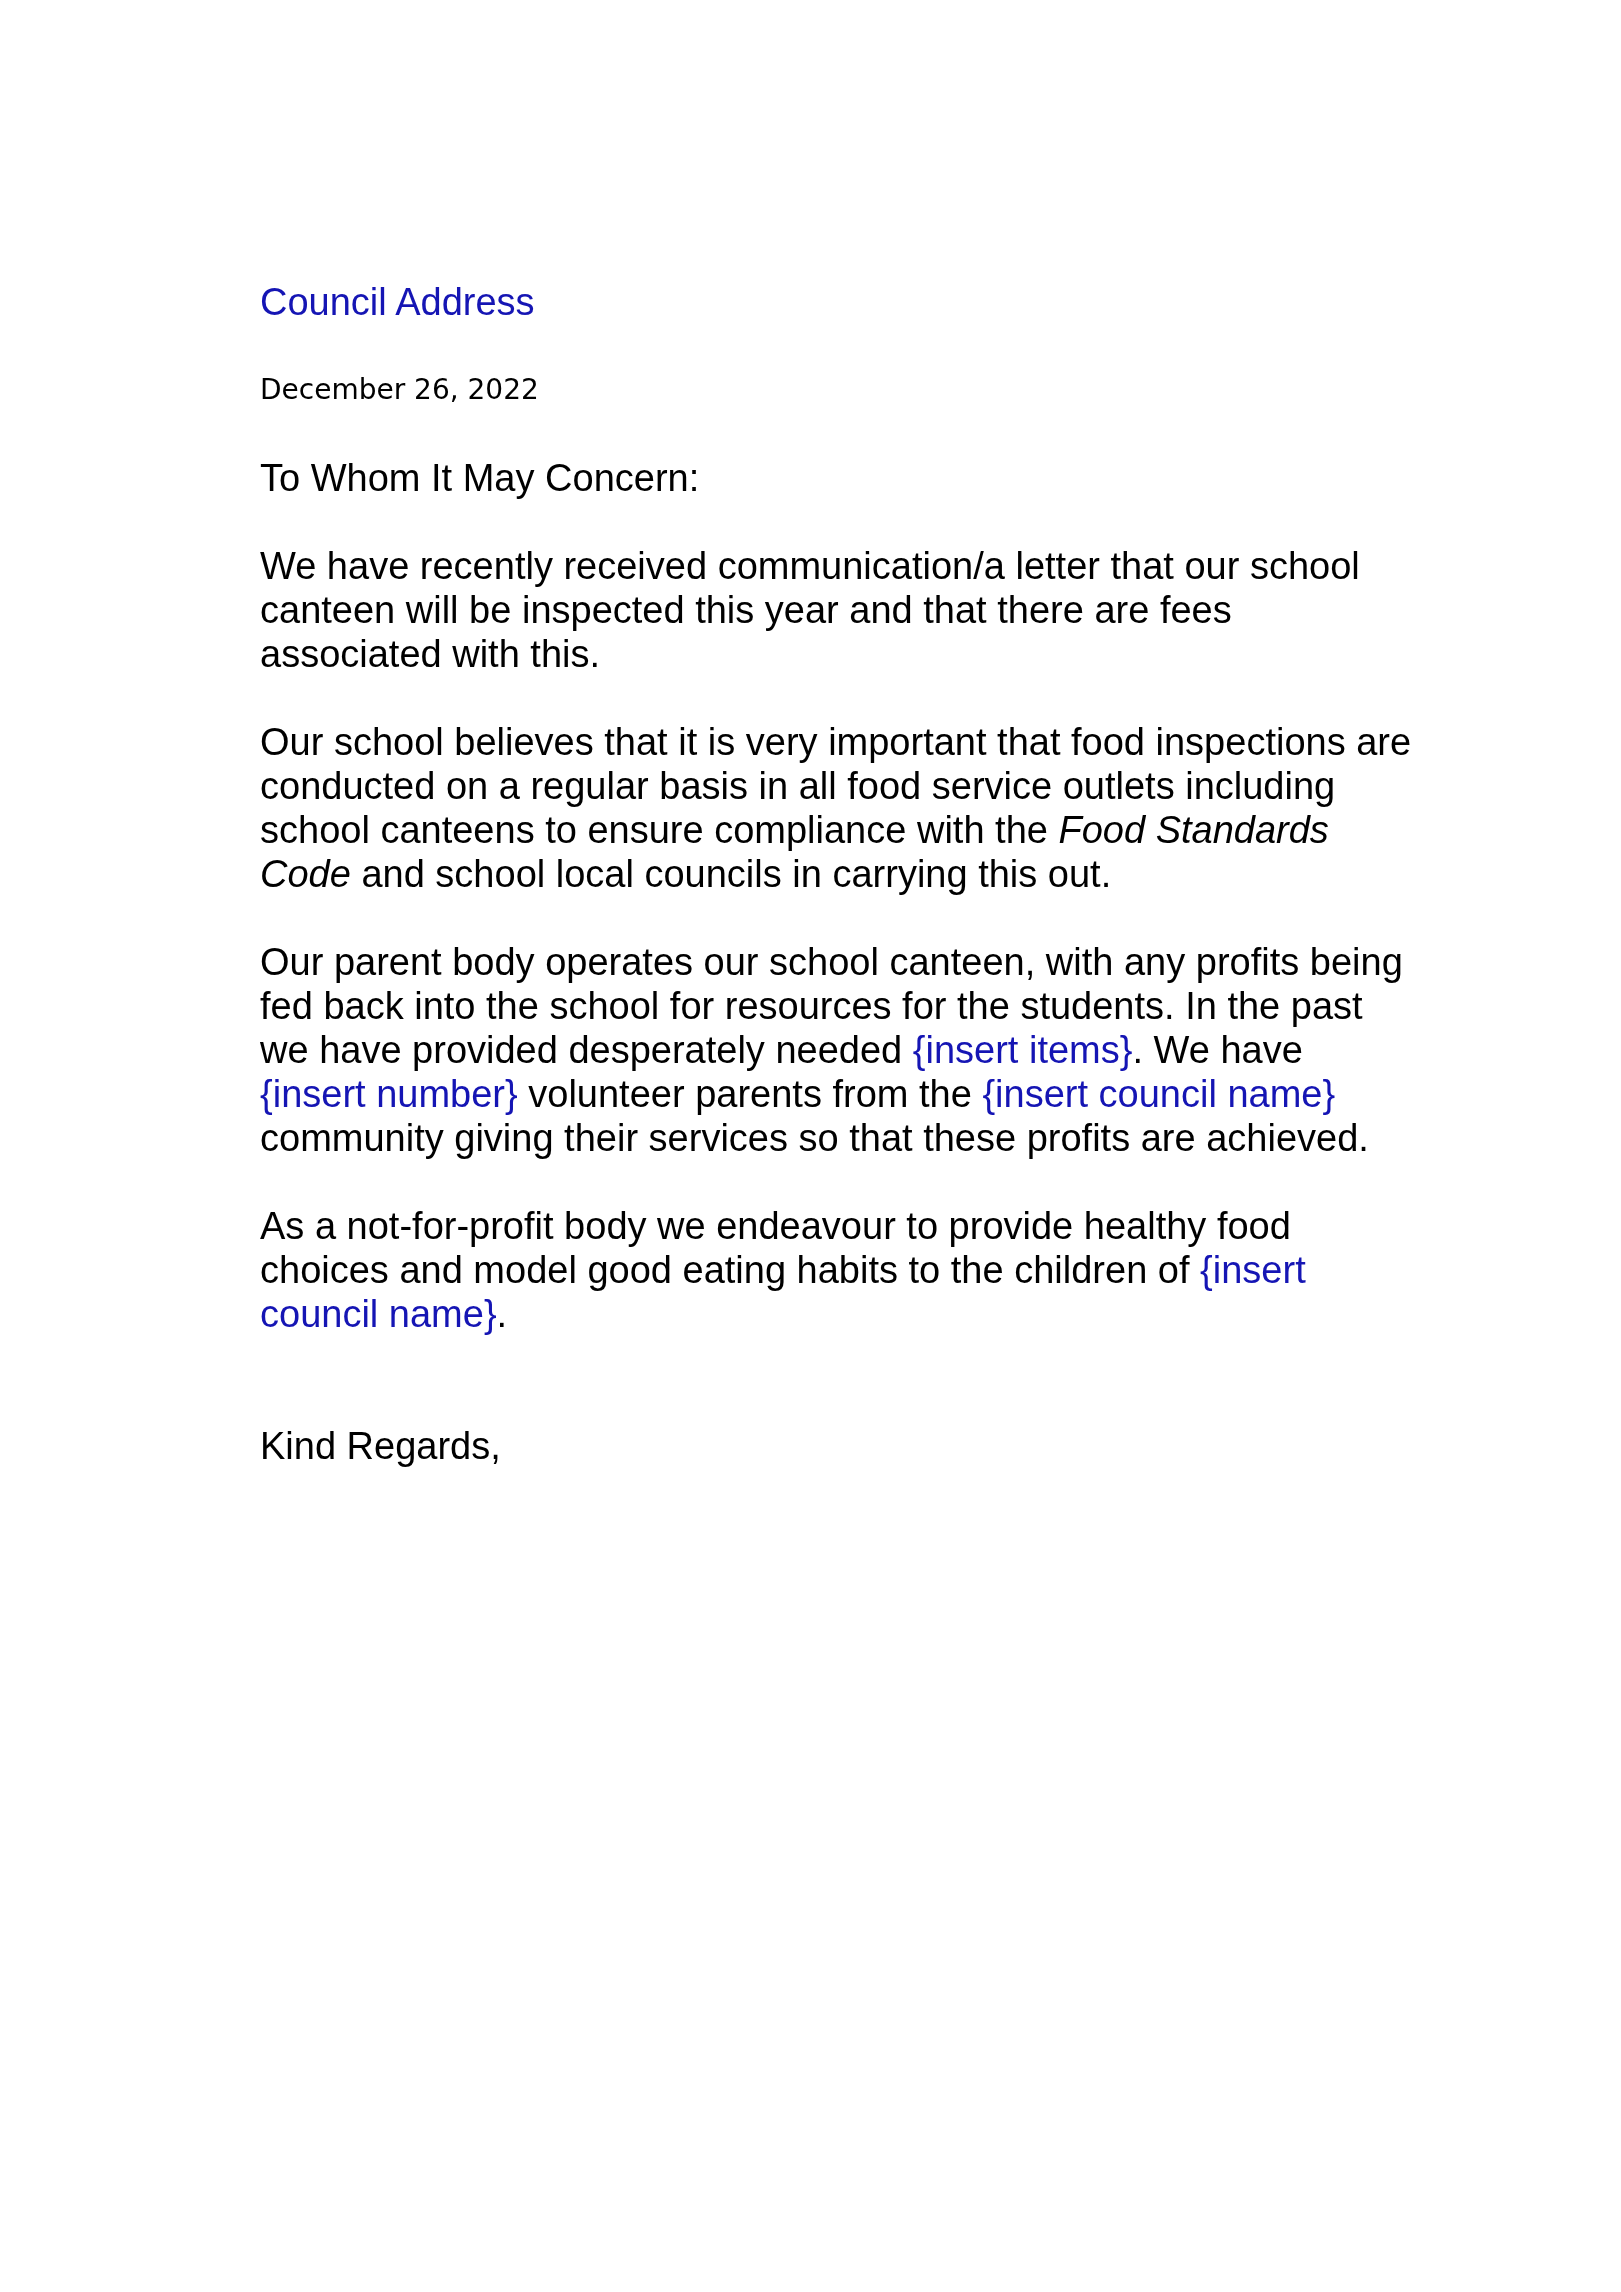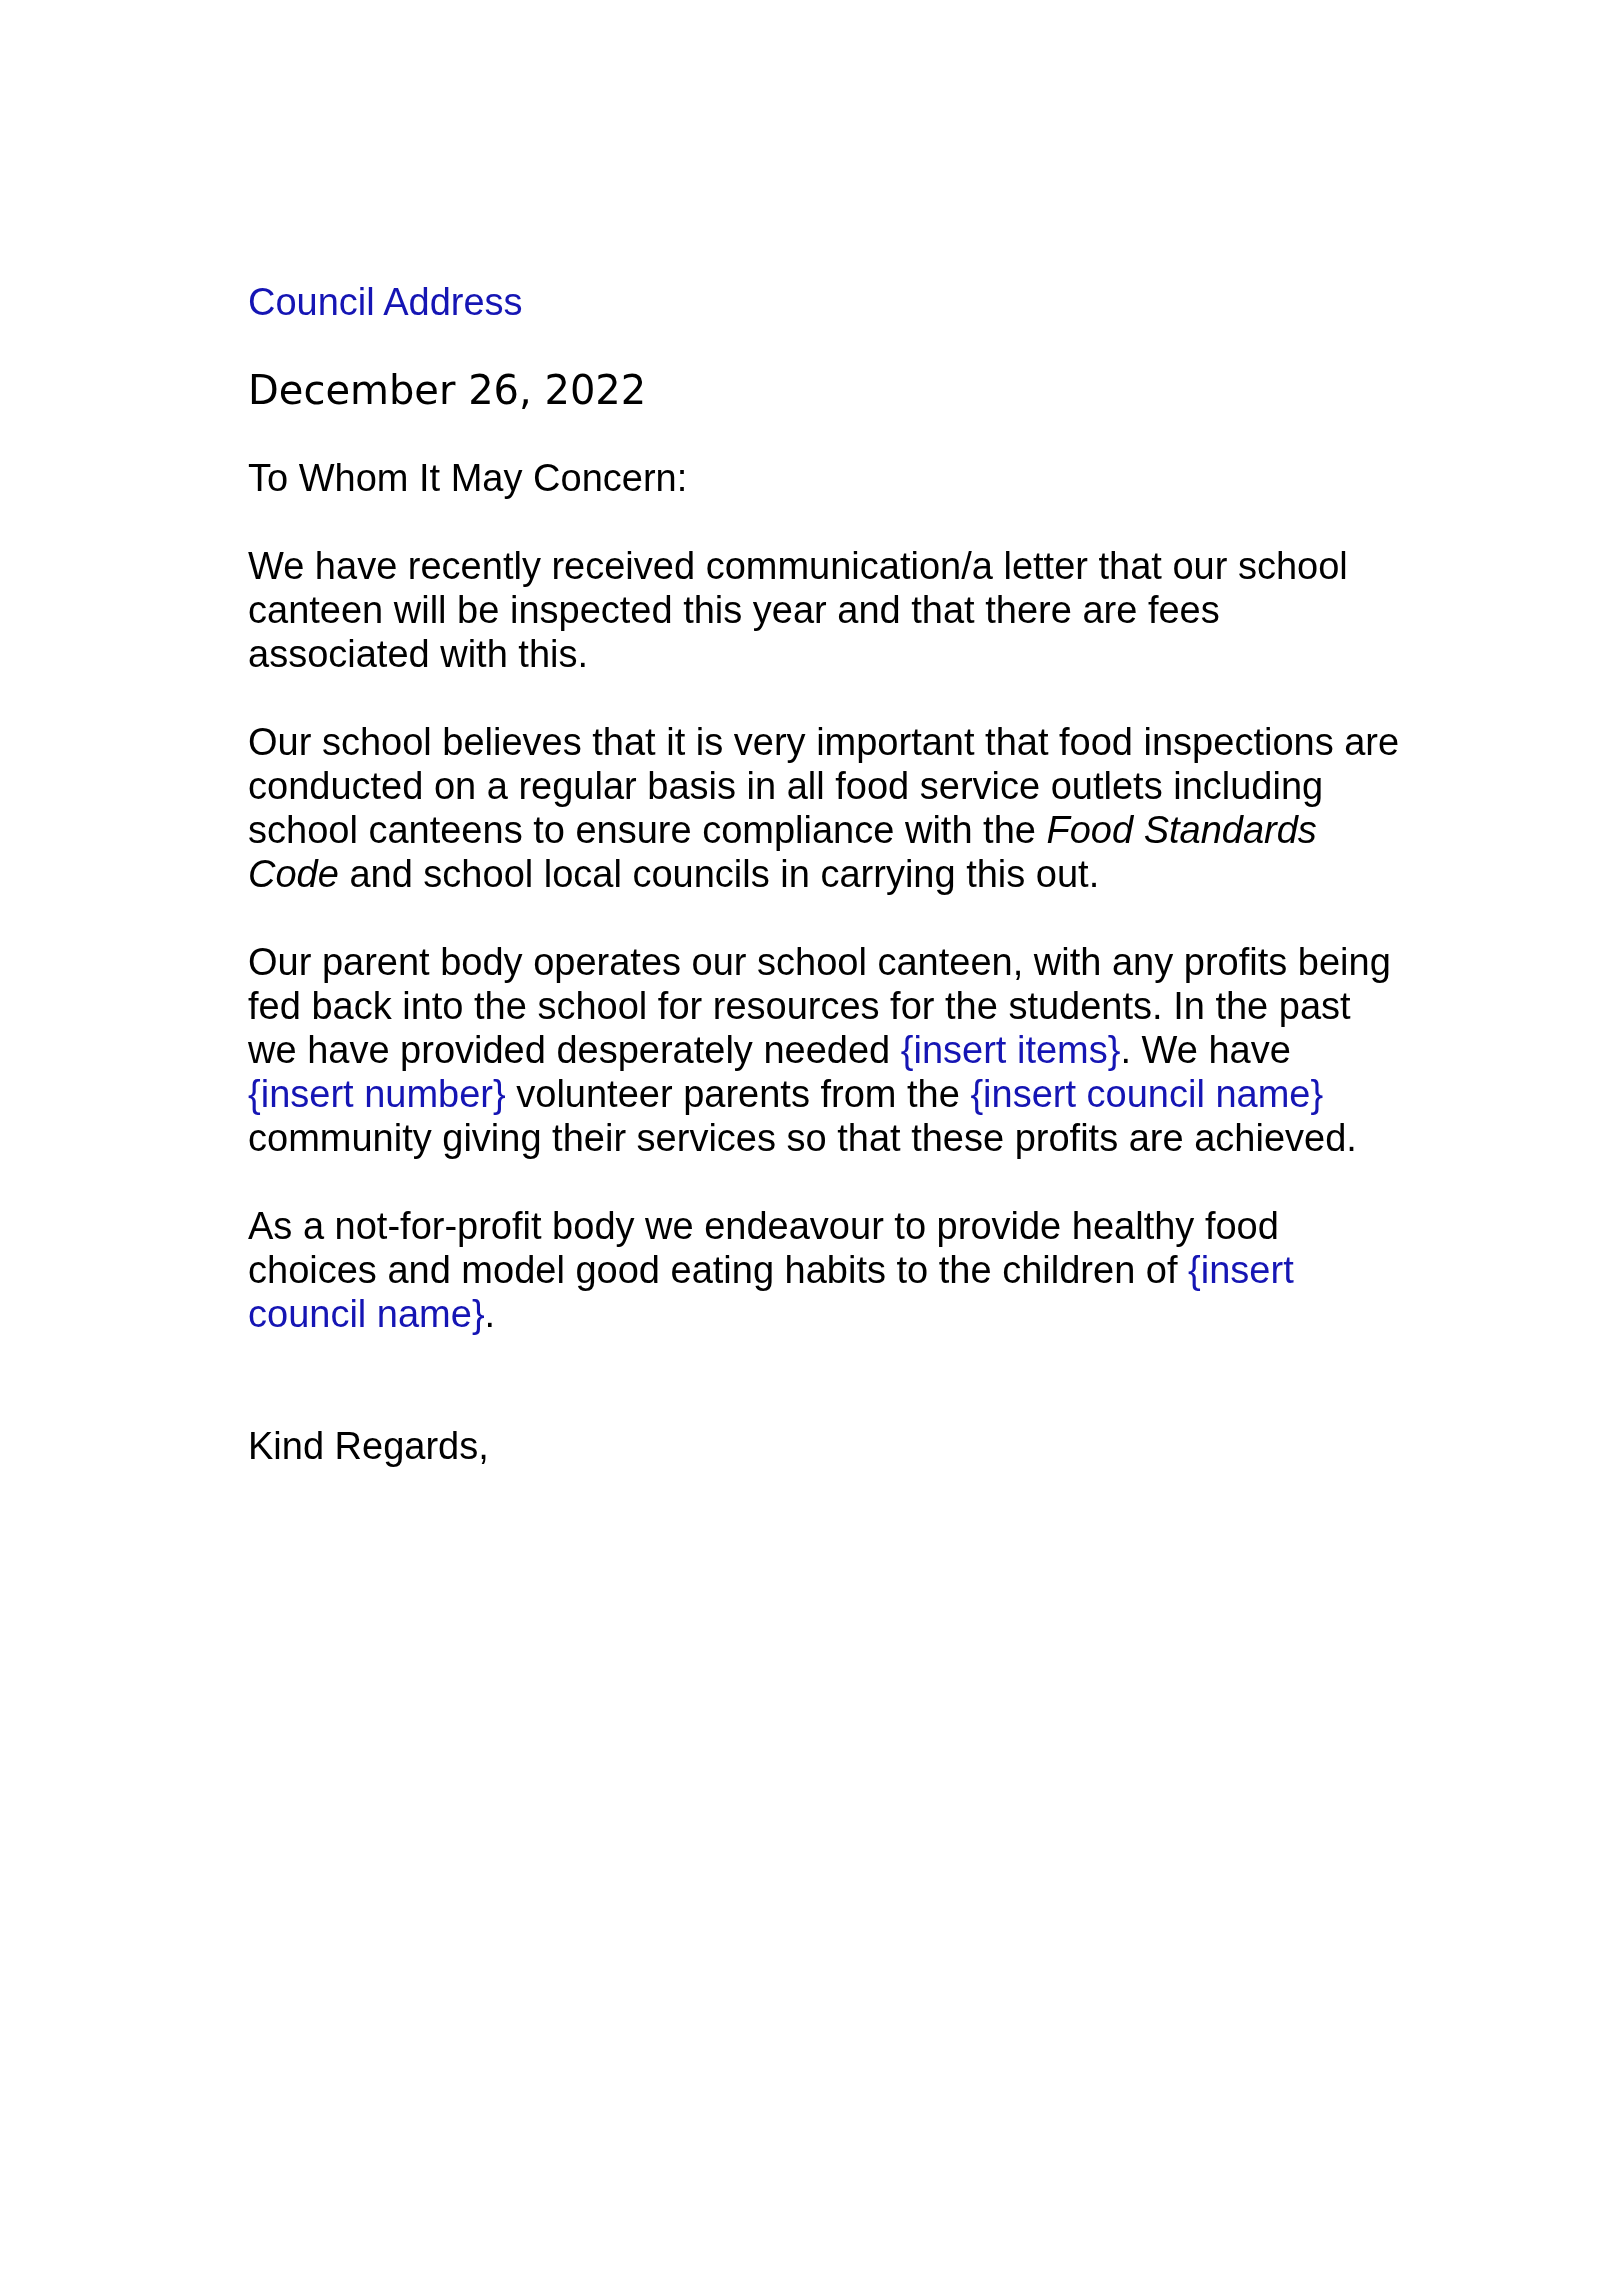--- a/index.html
+++ b/index.html
@@ -1,26 +1,26 @@
 <!DOCTYPE html>
 <html><head>
 <meta charset="utf-8">
 <style>
   html, body { margin: 0; padding: 0; background: #ffffff; }
   body { width: 1621px; height: 2293px; position: relative; overflow: hidden; }
   .page {
-    position: absolute; left: 248px; top: 280px; width: 1157px;
+    position: absolute; left: 260px; top: 280px; width: 1157px;
     font-family: "Liberation Sans", sans-serif;
     font-size: 38px; line-height: 44px; color: #000;
   }
   .blue { color: #1515b4; }
   .address { margin: 0; }
   .date {
     margin: 44px 0 12px 0;
-    font-family: "DejaVu Sans", sans-serif; font-size: 40px; line-height: 44px;
+    font-family: "DejaVu Sans", sans-serif; font-size: 28px; line-height: 44px;
   }
   .salutation { margin: 44px 0 0 0; }
   p.para { margin: 44px 0 0 0; }
   .closing-gap { margin-top: 88px !important; }
   em { font-style: italic; }
 </style>
 </head>
 <body>
 
 <div class="page">

